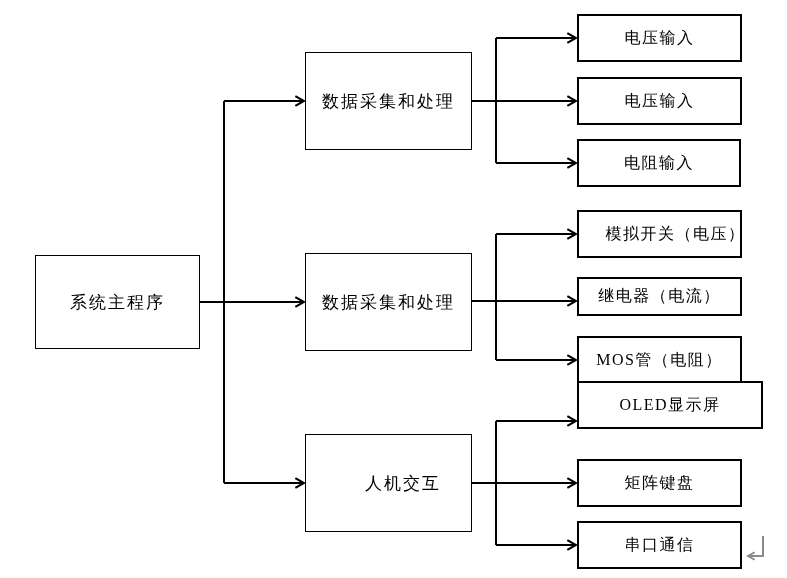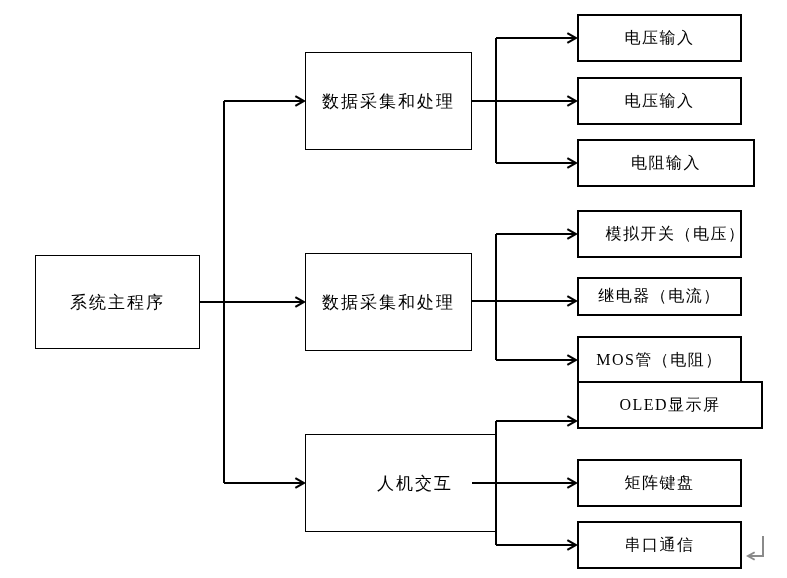--- a/index.html
+++ b/index.html
@@ -43,25 +43,25 @@
 </style>
 </head>
 <body>
 
 <div class="canvas">
 
   <div class="node" style="left:35px; top:255px; width:165px; height:94px;">系统主程序</div>
 
   <div class="node" style="left:305px; top:52px; width:167px; height:98px;">数据采集和处理</div>
   <div class="node" style="left:305px; top:253px; width:167px; height:98px;">数据采集和处理</div>
-  <div class="node" style="left:305px; top:434px; width:191px; height:98px;padding-left:29px;">人机交互</div>
+  <div class="node" style="left:305px; top:434px; width:167px; height:98px;padding-left:29px;">人机交互</div>
 
   <div class="node leaf" style="left:577px; top:14px; width:165px; height:48px;">电压输入</div>
   <div class="node leaf" style="left:577px; top:77px; width:165px; height:48px;">电压输入</div>
-  <div class="node leaf" style="left:577px; top:139px; width:178px; height:48px;">电阻输入</div>
+  <div class="node leaf" style="left:577px; top:139px; width:164px; height:48px;">电阻输入</div>
 
   <div class="node leaf" style="left:577px; top:210px; width:165px; height:48px;padding-left:32px;">模拟开关（电压）</div>
   <div class="node leaf" style="left:577px; top:277px; width:165px; height:39px;">继电器（电流）</div>
   <div class="node leaf" style="left:577px; top:336px; width:165px; height:48px;">MOS管（电阻）</div>
 
   <div class="node leaf" style="left:577px; top:381px; width:186px; height:48px;">OLED显示屏</div>
   <div class="node leaf" style="left:577px; top:459px; width:165px; height:48px;">矩阵键盘</div>
   <div class="node leaf" style="left:577px; top:521px; width:165px; height:48px;">串口通信</div>
 
   <svg class="wires" width="787" height="578" viewBox="0 0 787 578">

